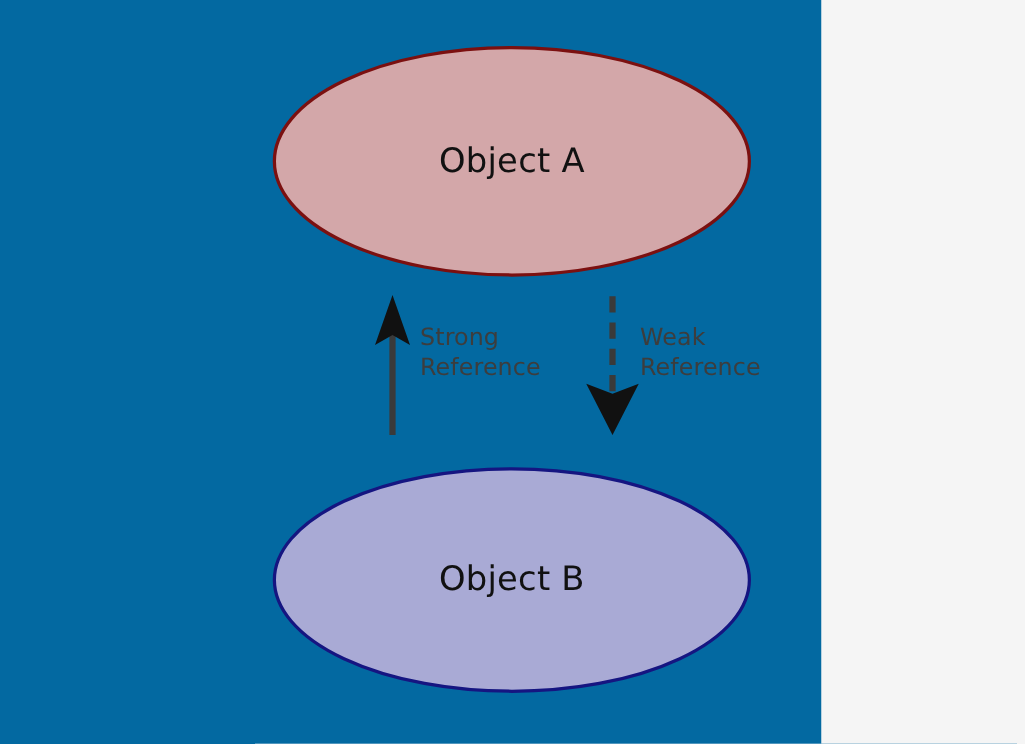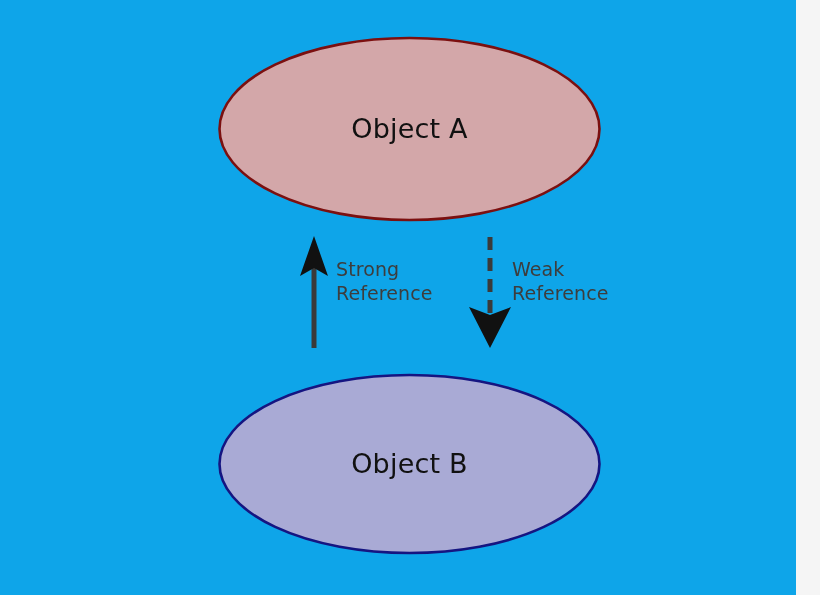--- a/index.html
+++ b/index.html
@@ -9,23 +9,23 @@
   }
   body {
     width: 820px;
     height: 595px;
     background: #f5f5f5;
     font-family: "DejaVu Sans", sans-serif;
     overflow: hidden;
   }
   #diagram-canvas {
     position: relative;
-    width: 796px;
+    width: 657px;
     height: 595px;
-    background: #0ea5e9;
+    background: #0369a1;
   }
   #diagram-svg {
     position: absolute;
     top: 0;
     left: 0;
     width: 820px;
     height: 595px;
     display: block;
   }
   .node-label {

